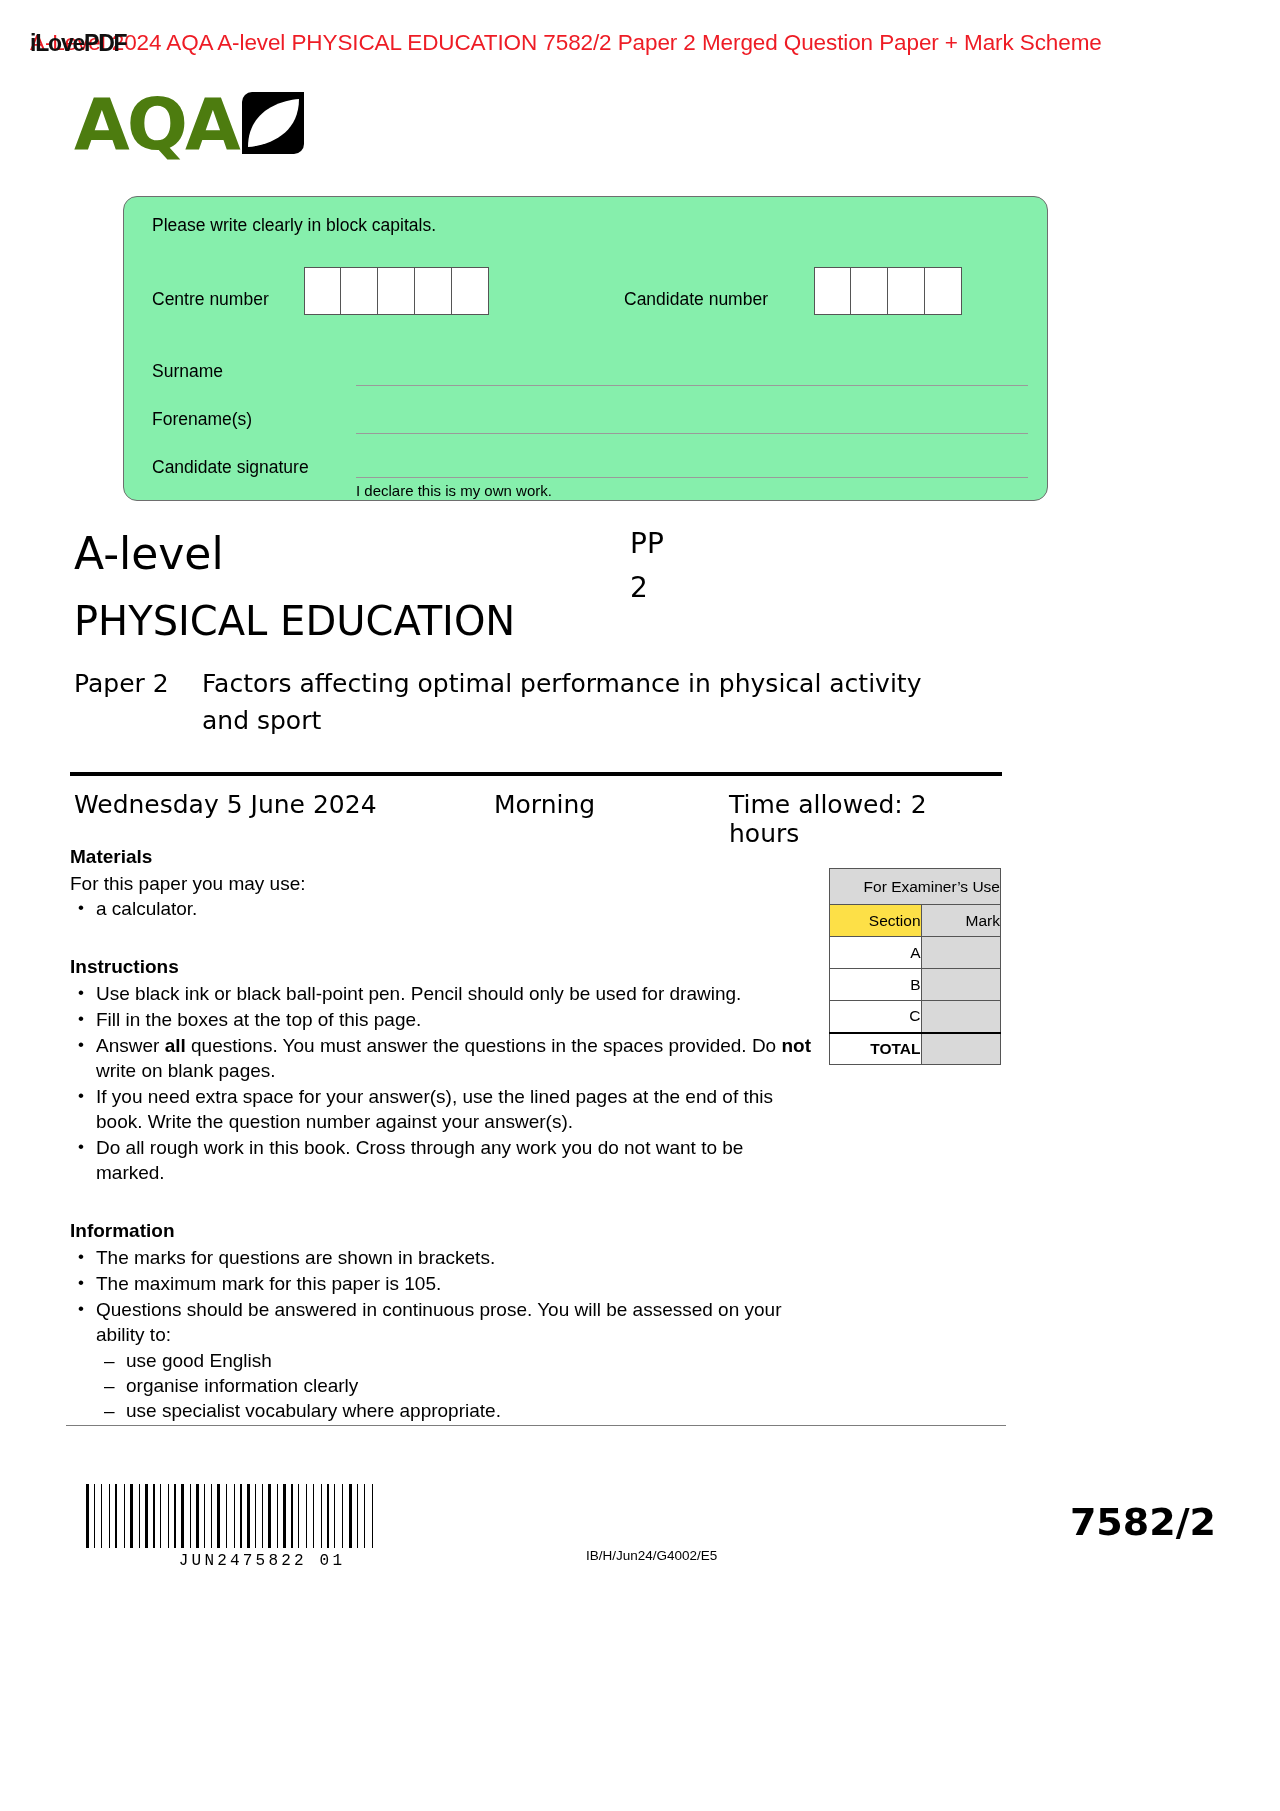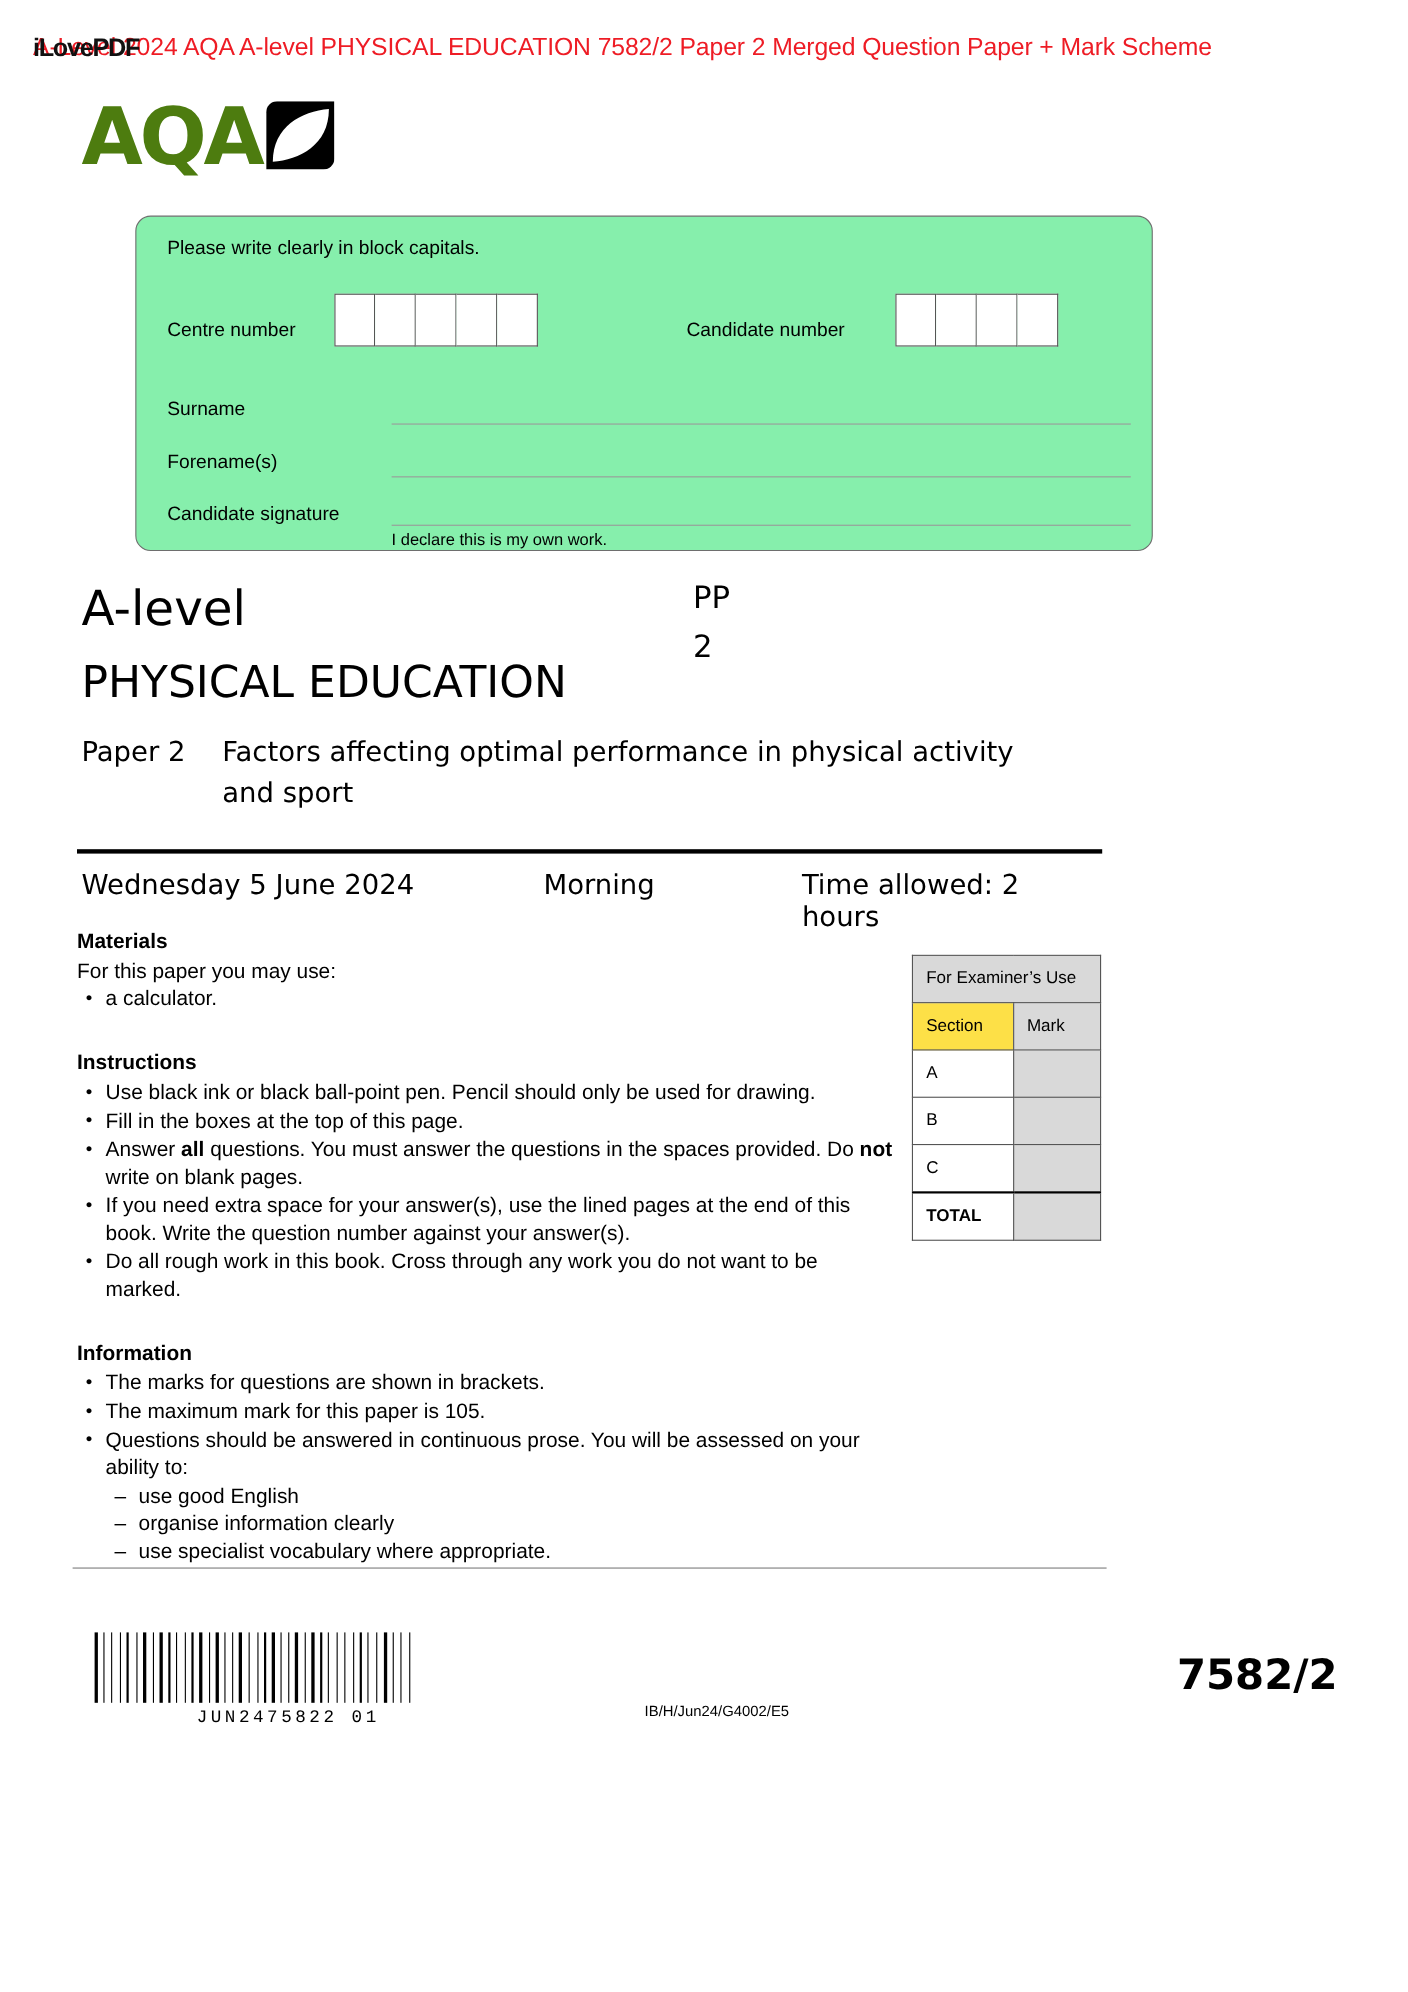--- a/index.html
+++ b/index.html
@@ -170,24 +170,24 @@
   
   .ex-table {
     position: absolute;
     left: 829px; top: 868px;
     width: 172px;
     border-collapse: collapse;
     font-size: 15.5px;
   }
   .ex-table td, .ex-table th {
     border: 1.4px solid #555;
-    text-align: left;
+    text-align: right;
     height: 32px;
     font-weight: normal;
-    padding: 12px;
+    padding: 0;
   }
   .ex-table .hdr { background: #d9d9d9; height: 36px; font-size: 15.5px; }
   .ex-table .colhdr-sec { background: #fde047; width: 92px; }
   .ex-table .colhdr-mark { background: #d9d9d9; width: 80px; }
   .ex-table .sec { background: #fff; }
   .ex-table .mk { background: #d9d9d9; }
   .ex-table .total td { font-weight: bold; border-top: 2.4px solid #000; }
 
   
   .barcode {

